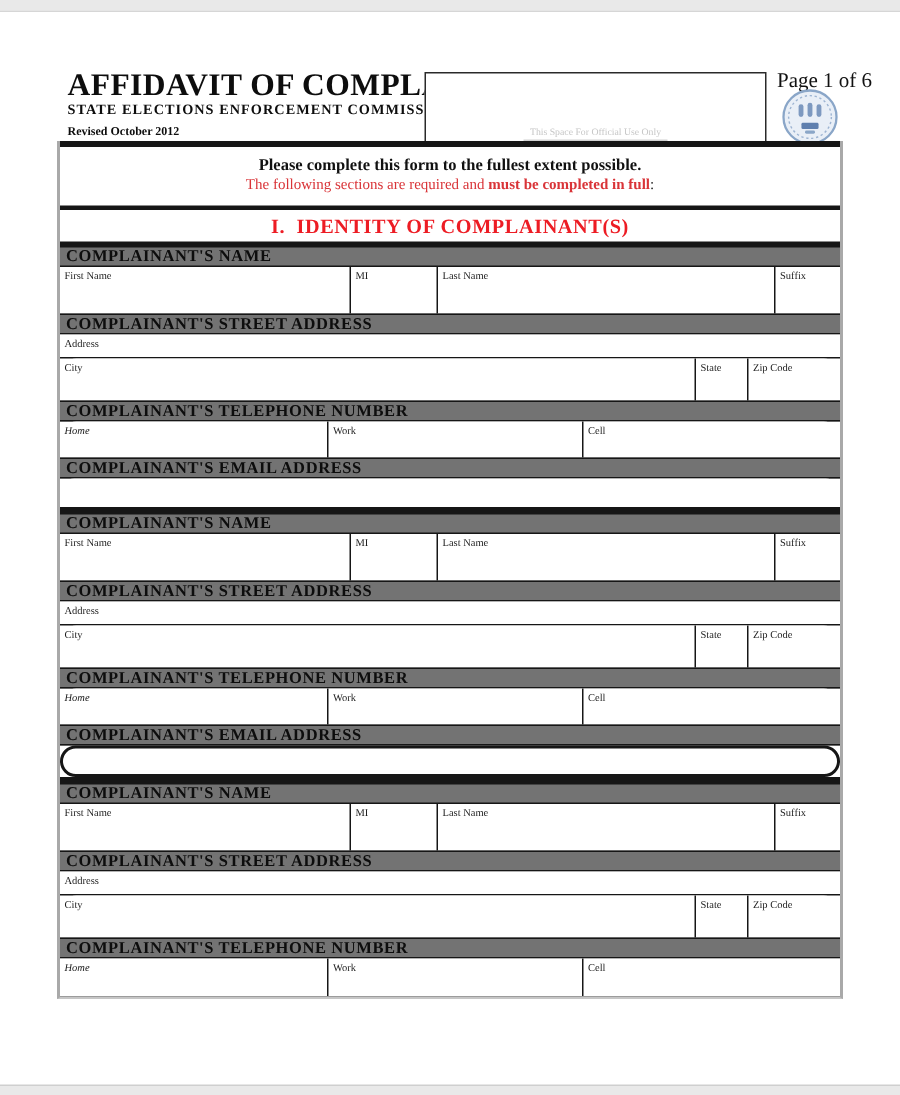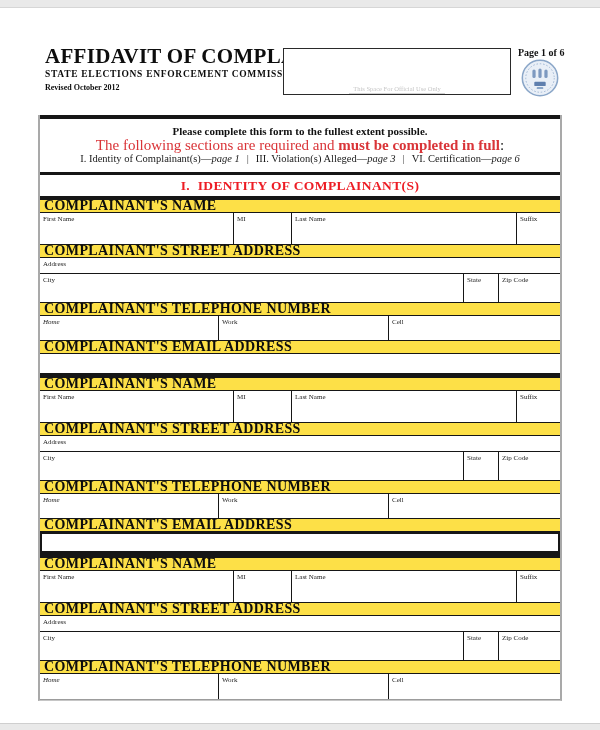--- a/index.html
+++ b/index.html
@@ -26,57 +26,57 @@
   .official-box {
     position:absolute; left:283px; top:40px; width:228px; height:47px;
     border:1.5px solid #2a2a2a; background:#fff;
   }
   .official-caption {
     position:absolute; bottom:2px; left:0; right:0;
     text-align:center; font-size:6.5px; color:#c6c6c6;
   }
   .official-caption span { border-bottom:1px solid #d2d2d2; padding:0 4px 1px; }
 
-  .page-label { position:absolute; left:518px; top:39px; font-size:10px; font-weight:bold; }
+  .page-label { position:absolute; left:518px; top:39px; font-size:14px; font-weight:normal; }
   .seal { position:absolute; left:521px; top:51px; width:38px; height:38px; }
 
   
   .form {
-    position:absolute; left:38px; top:107px; width:524px;
+    position:absolute; left:38px; top:86px; width:524px;
     border-left:2px solid #a9a9a9; border-right:2px solid #a9a9a9;
     border-bottom:1px solid #c6c6c6;
     background:#fff;
   }
 
   .instructions {
     border-top:4px solid #161616; border-bottom:3px solid #161616;
     text-align:center; padding:5px 6px 6px;
   }
   .instr1 { font-size:11px; font-weight:bold; line-height:14px; }
-  .instr2 { font-size:15px; color:#d93438; line-height:14px; }
+  .instr2 { font-size:10px; color:#d93438; line-height:14px; }
   .instr2 .b { font-weight:bold; }
   .instr2 .colon { color:#222; }
   .instr3 { font-size:10.5px; line-height:14px; color:#1a1a1a; }
   .instr3 .sep { margin:0 7px; color:#444; }
   .instr3 i { font-style:italic; }
 
   .sec-title {
     text-align:center; font-size:13.5px; font-weight:bold; color:#ed1c24;
     letter-spacing:0.4px; padding:3px 0 2px;
     border-bottom:3.5px solid #161616;
   }
 
   .bar {
-    background:#fde047;
+    background:#737373;
     border-top:1px solid #161616; border-bottom:1px solid #161616;
-    font-size:14px; font-weight:bold; letter-spacing:0.4px;
+    font-size:11px; font-weight:bold; letter-spacing:0.4px;
     padding:1px 0 1px 4px; line-height:10px; color:#0d0d0d;
   }
   .row { display:flex; border-bottom:1px solid #161616; background:#fff; }
-  .row.no-bb { border-bottom:none; }
+  .row.no-bb { border-bottom:none;border-radius:11px; }
   .cell { position:relative; border-right:1px solid #161616; }
   .cell:last-child { border-right:none; }
   .lbl {
     position:absolute; top:2px; left:3px;
     font-size:7px; color:#1c1c1c; white-space:nowrap;
   }
 
   .name-row  { height:31px; }
   .addr-row  { height:16px; }
   .city-row  { height:28px; }
@@ -126,21 +126,20 @@
     <rect x="24.6" y="11" width="3.4" height="9" rx="1.7" fill="#7d99c0"></rect>
     <rect x="14" y="24" width="12" height="4.5" rx="1" fill="#5f7fae"></rect>
     <rect x="16.5" y="29.5" width="7" height="2.2" rx="1" fill="#8aa6c8"></rect>
   </svg>
 
   <div class="form">
 
     <div class="instructions">
       <div class="instr1">Please complete this form to the fullest extent possible.</div>
       <div class="instr2"><span>The following sections are required and </span><span class="b">must be completed in full</span><span class="colon">:</span></div>
-      <div class="instr3"><span>I. Identity of Complainant(s)</span><span>—</span><i>page 1</i><span class="sep">|</span><span>III. Violation(s) Alleged</span><span>—</span><i>page 3</i><span class="sep">|</span><span>VI. Certification</span><span>—</span><i>page 6</i></div>
     </div>
 
     <div class="sec-title">I.&nbsp;&nbsp;IDENTITY OF COMPLAINANT(S)</div>
 
     <section>
       <div class="bar">COMPLAINANT'S NAME</div>
       <div class="row name-row no-bb">
         <div class="cell c-first">
             <span class="lbl">First Name</span>
           </div>

